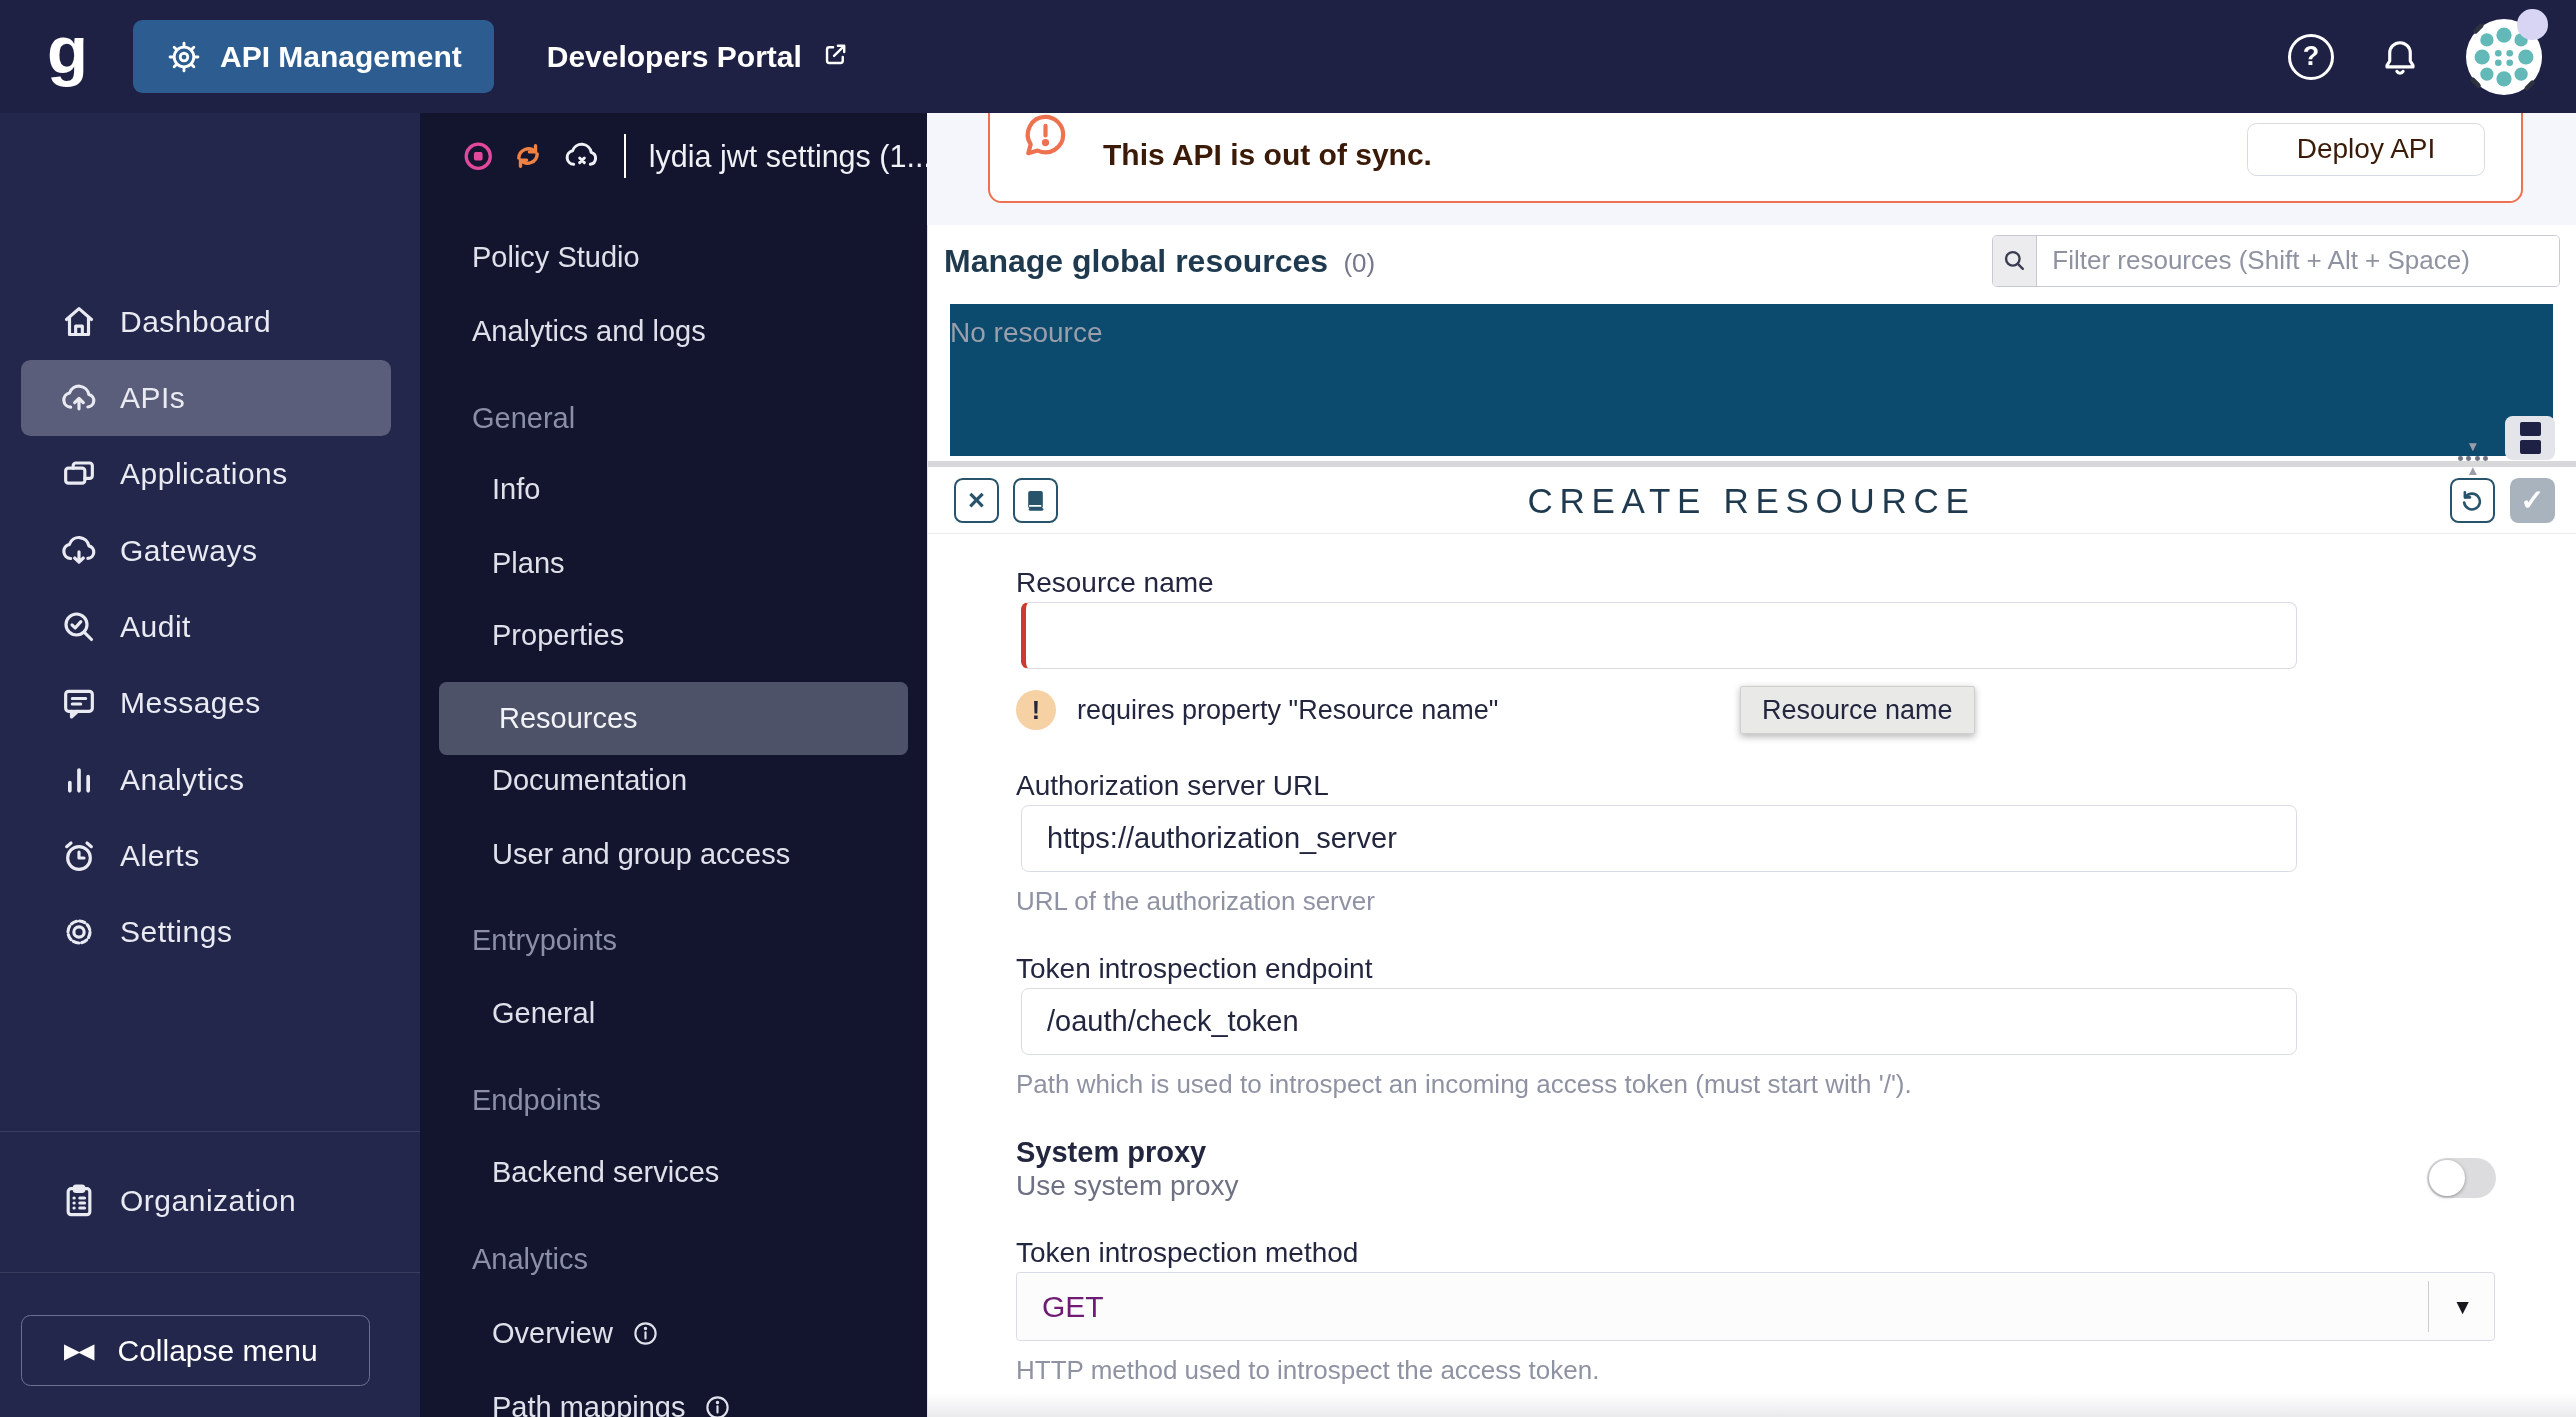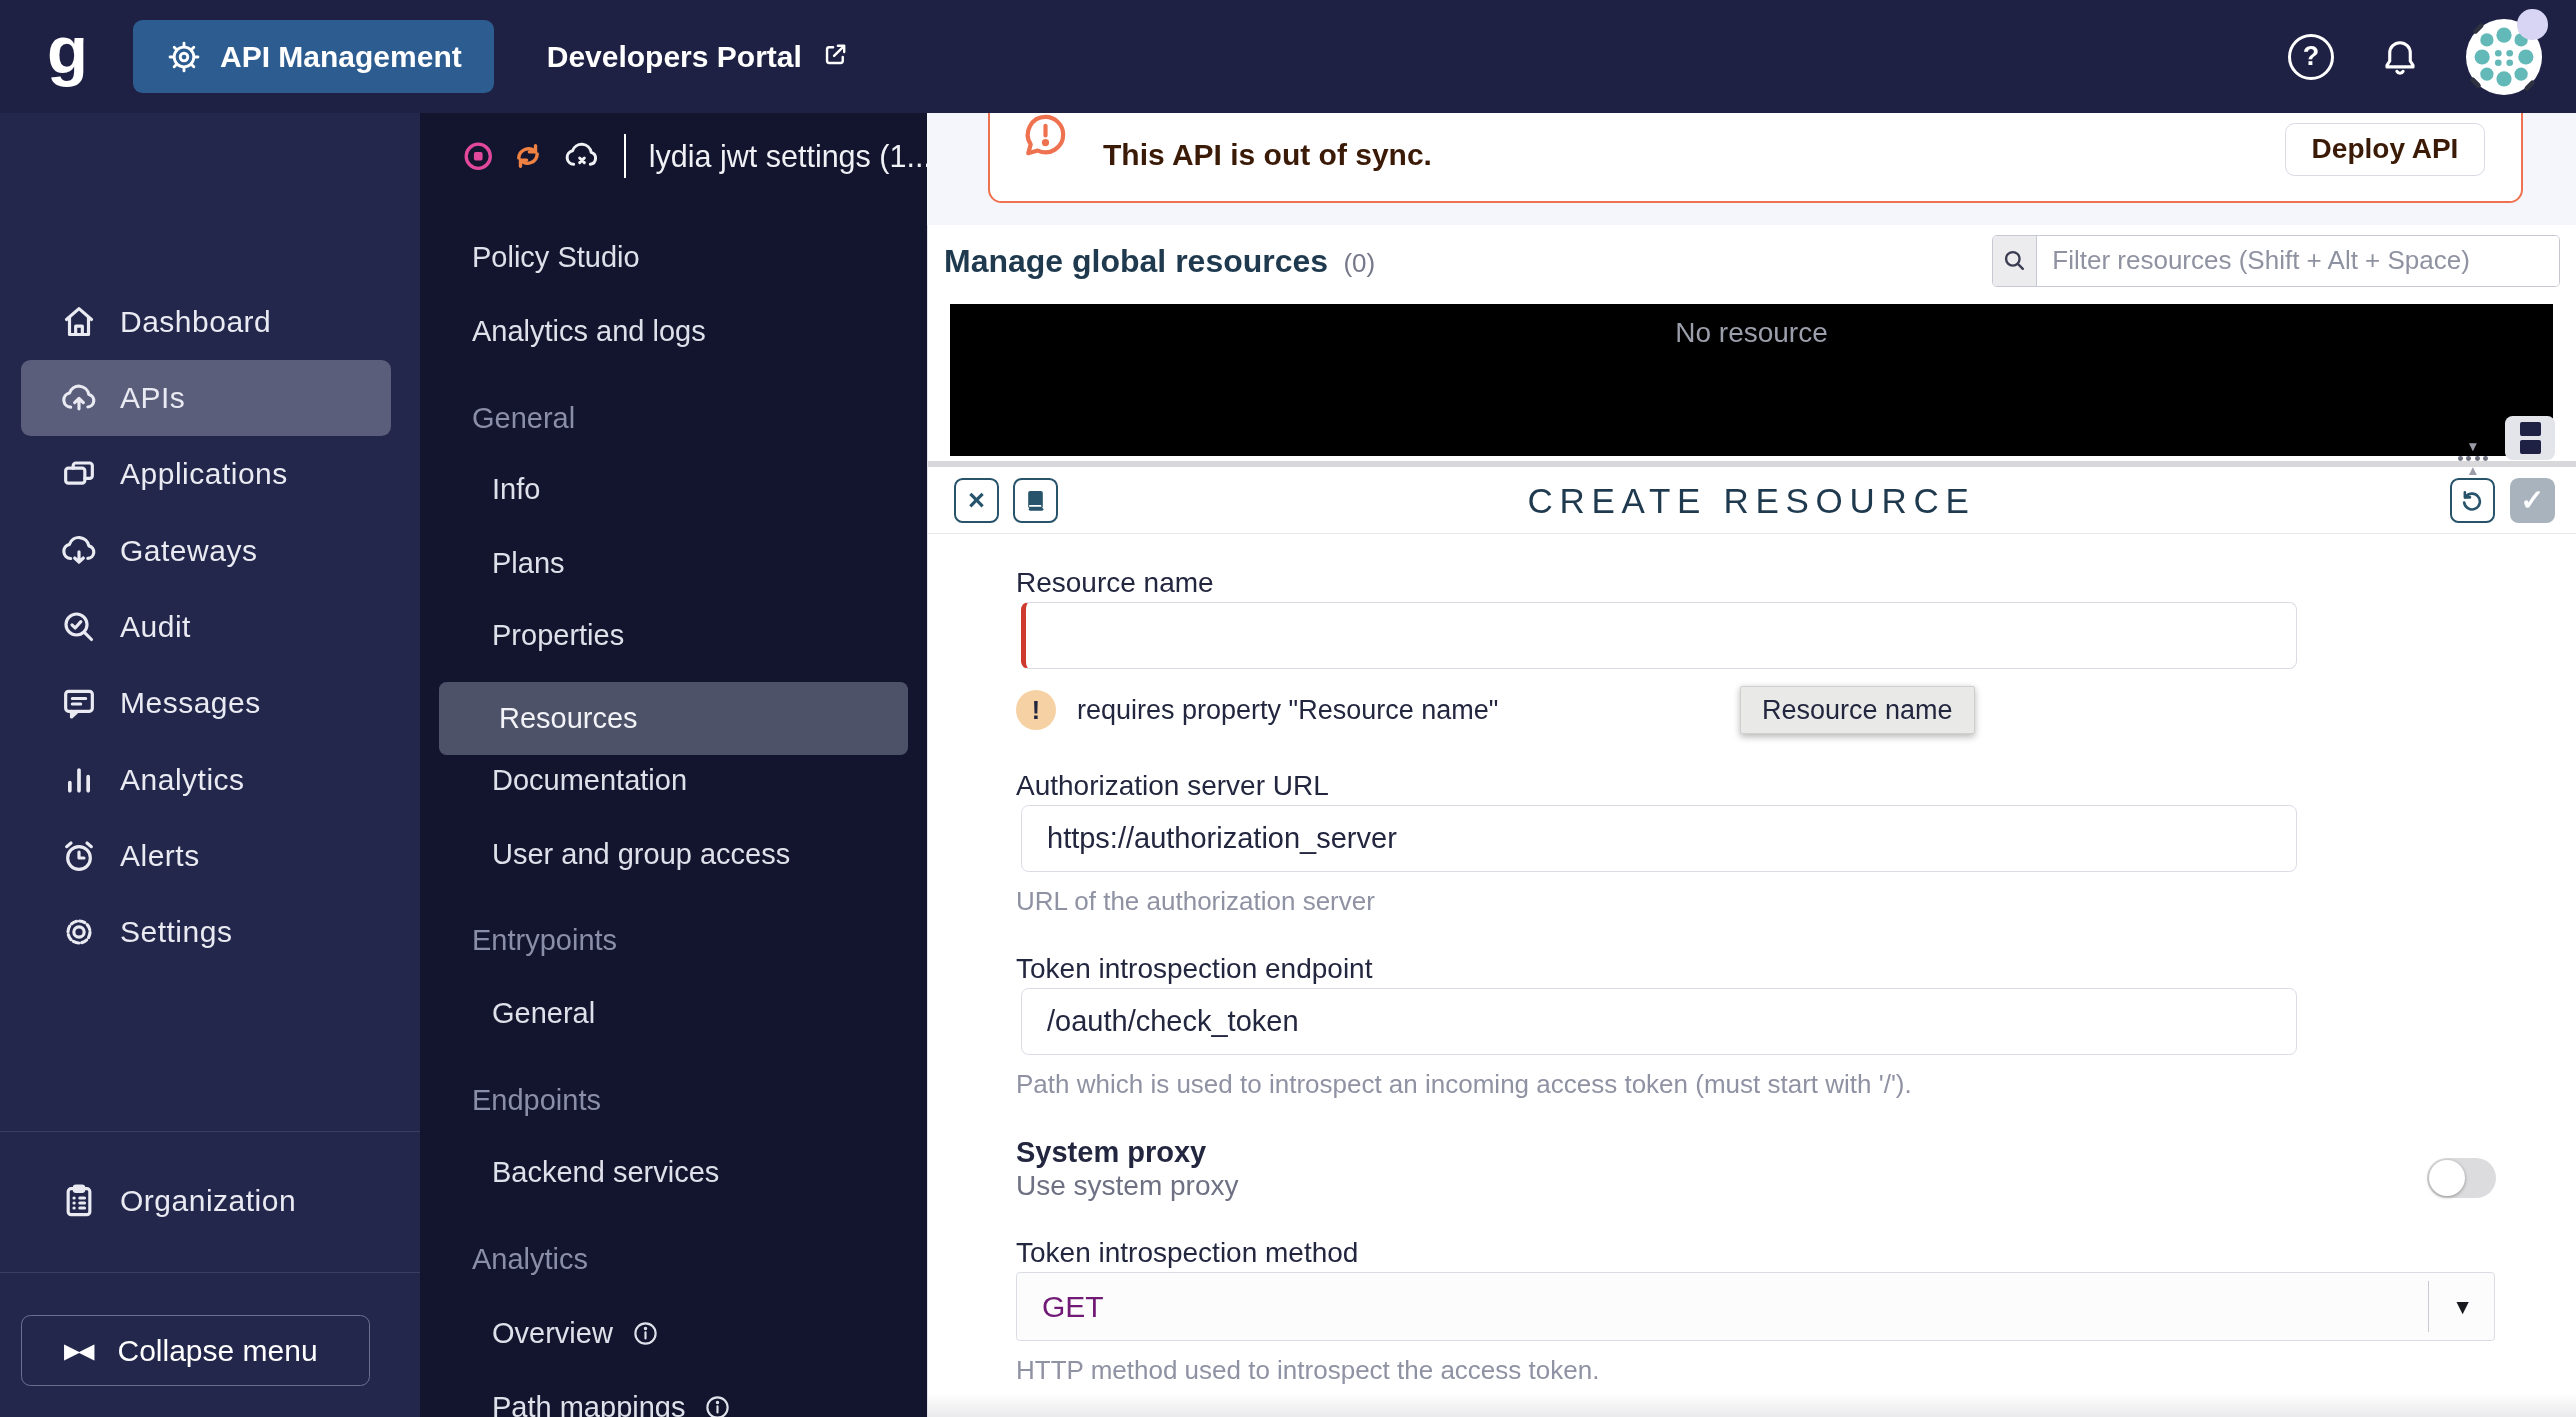--- a/index.html
+++ b/index.html
@@ -58,40 +58,40 @@
   .info-ic { margin-left:19px; }
 
   
   .main { position:absolute; left:927px; top:113px; width:1649px; height:1305px; background:#f5f6fb; overflow:hidden; }
   .main-left-border { position:absolute; left:0; top:112px; bottom:0; width:1px; background:#e2e2e8; z-index:5; }
 
   .banner { position:absolute; left:61px; top:-15.3px; width:1535px; height:105px; background:#fff;
             border:2.9px solid #ee7150; border-radius:13.4px; }
   .banner-msg { position:absolute; left:113px; top:38px; font-size:30px; font-weight:bold; color:#3b1b07; }
   .banner-icon { position:absolute; left:29px; top:9.5px; }
-  .deploy-btn { position:absolute; right:36px; top:23px; width:200px; height:53px; background:#fff;
-                border:1.9px solid #d9dbe4; border-radius:9.5px; font-size:28px; font-weight:bold; color:#3b1b07;
+  .deploy-btn { position:absolute; right:36px; top:23px; width:238px; height:53px; background:#fff;
+                border:1.9px solid #d9dbe4; border-radius:9.5px; font-size:28px; font-weight:normal; color:#3b1b07;
                 display:flex; align-items:center; justify-content:center; cursor:pointer;
                 font-family:"Liberation Sans", sans-serif; }
 
   .res-header { position:absolute; left:0; top:112px; width:1649px; height:73px; background:#fff;
                 border-bottom:1px solid #8b5cf6; display:flex; align-items:center; padding-left:17px; }
   .res-title { font-size:32px; font-weight:600; color:#1f3a4e; }
   .res-count { font-size:26px; color:#75788a; margin-left:15.3px; margin-top:5.7px; }
   .filter-box { position:absolute; right:16px; top:9.5px; width:568px; height:52px; border:1.9px solid #c6c8d4;
                 border-radius:4.8px; background:#fff; display:flex; overflow:hidden; }
   .filter-prefix { width:44px; background:#ececee; border-right:1px solid #c6c8d4; display:flex;
                    align-items:center; justify-content:center; }
   .filter-input { flex:1; border:none; outline:none; font-size:26px; color:#3a3d52; padding:0 15.3px;
                   font-family:"Liberation Sans", sans-serif; }
   .filter-input::placeholder { color:#8f92a1; opacity:1; }
 
   .table-zone { position:absolute; left:0; top:184px; width:1649px; height:164px; background:#fff; }
-  .empty-box { position:absolute; left:23px; right:23px; top:6.7px; bottom:4.8px; background:#000000;
-               text-align:center; padding-top:13.4px; }
+  .empty-box { position:absolute; left:23px; right:23px; top:6.7px; bottom:4.8px; background:#0c4a6e;
+               text-align:left; padding-top:13.4px; }
   .empty-text { font-size:28px; color:#9b9eab; }
 
   .drag-bar { position:absolute; left:0; top:348px; width:1649px; height:5.7px; background:#d8d8da; }
   .grip { position:absolute; right:84px; top:319px; width:38px; height:53px; display:flex; flex-direction:column;
           align-items:center; justify-content:center; z-index:6; cursor:row-resize; }
   .grip .tri { font-size:13.4px; color:#9a9da8; line-height:13.4px; }
   .grip .dots { display:flex; gap:3.8px; margin:2.9px 0; }
   .grip .dots i { width:4.8px; height:4.8px; border-radius:50%; background:#6f7280; }
   .dock-btn { position:absolute; right:21px; top:303px; width:50px; height:44px; background:#e3e5eb;
               border-radius:7.6px; display:flex; flex-direction:column; align-items:center; justify-content:center;

